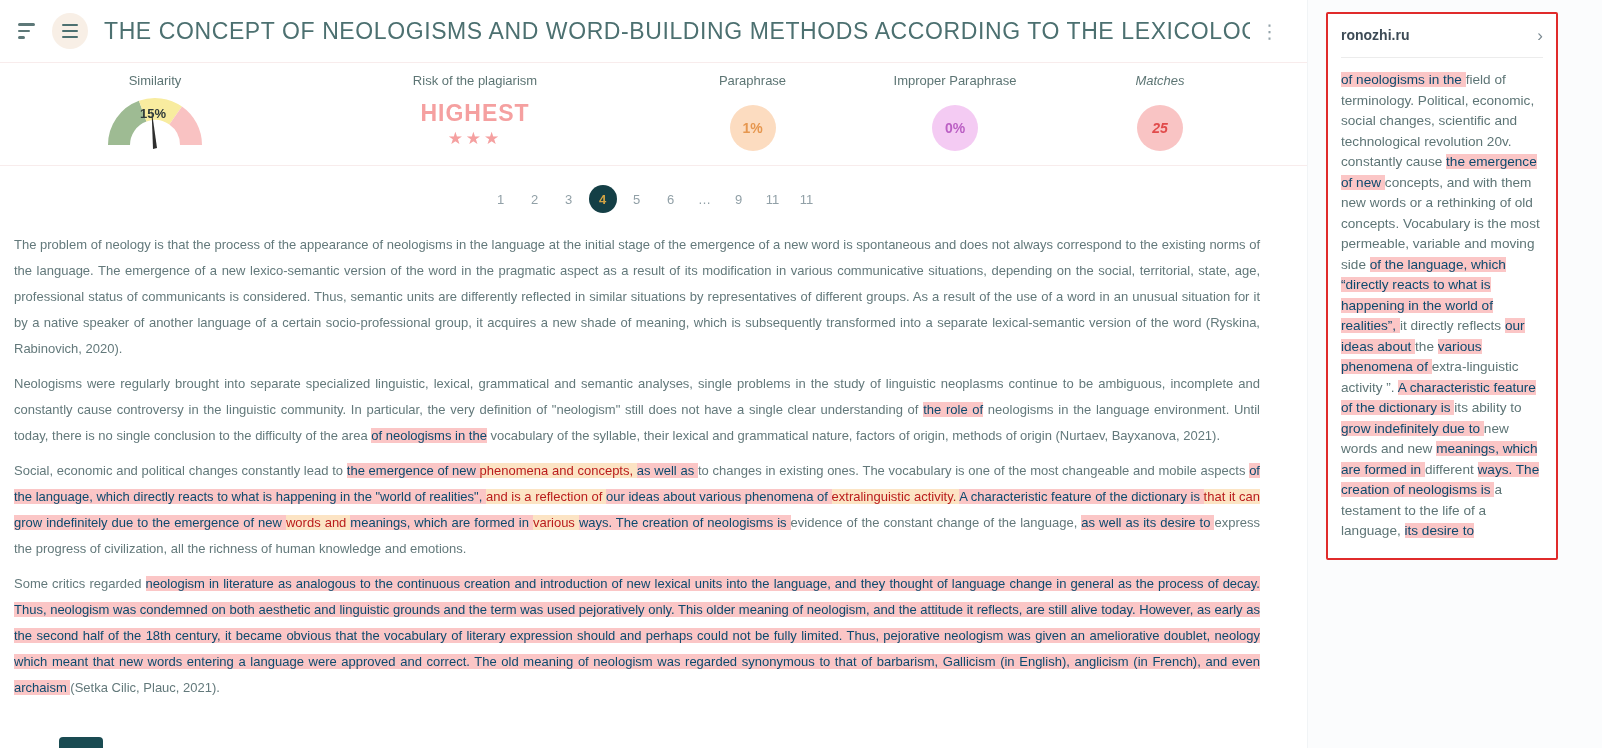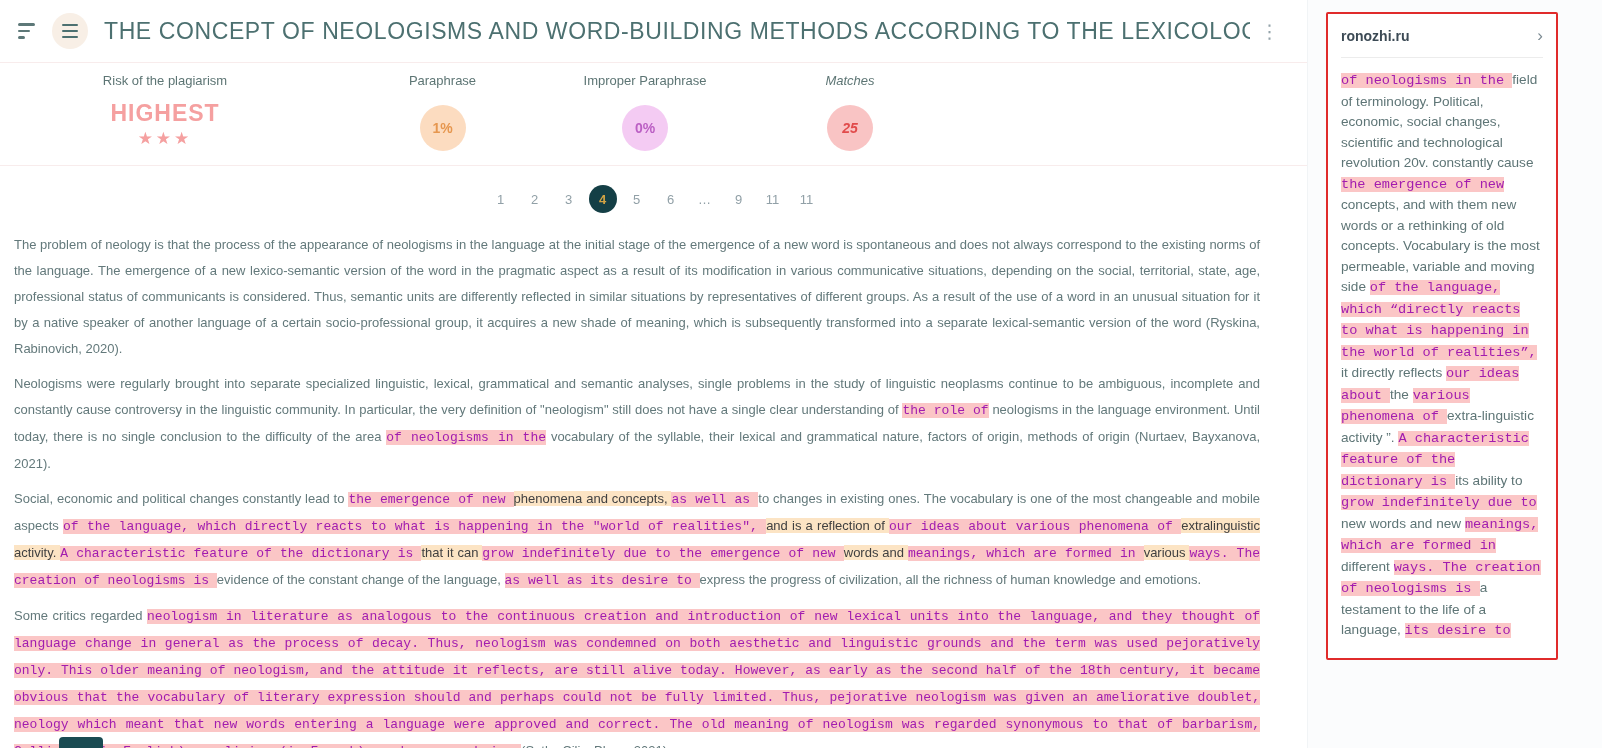--- a/index.html
+++ b/index.html
@@ -45,31 +45,31 @@
   .page-btn { min-width:28px; height:28px; display:flex; align-items:center;
     justify-content:center; font-size:13px; color:#91a0a7; cursor:pointer; border-radius:50%; }
   .page-btn.active { background:#143f46; color:#d2a345; font-weight:700; }
   .page-btn.dots { cursor:default; color:#91a0a7; }
 
   
   .doc { padding:0 47px 0 14px; }
   .doc p { font-size:13px; line-height:26px; color:#63797b; text-align:justify;
     margin-bottom:9px; }
   .hl-none {}
-  .hl-pink { background:#fbc6c6; color:#a21caf; cursor:pointer;font-family:Liberation Mono, monospace; }
-  .hl-orange { background:#fce4c4; color:#404040; cursor:pointer; }
+  .hl-pink { background:#fbc6c6; color:#0c4a6e; cursor:pointer; }
+  .hl-orange { background:#fce4c4; color:#b91c1c; cursor:pointer; }
 
   .peek { position:absolute; left:59px; top:737px; width:44px; height:18px;
     background:#1a4b52; border-radius:4px; }
 
   
   .rail { width:295px; background:#fbfcfd; border-left:1px solid #f1f4f6; position:relative; }
   .panel { position:absolute; left:18px; top:12px; width:232px;
     border:2.5px solid #e02b2b; border-radius:2px; background:#fff; padding:13px 13px 16px; }
-  .panel-head { display:flex; align-items:center; justify-content:space-between; }
+  .panel-head { display:flex; align-items:flex-start; justify-content:space-between; }
   .panel-head .dom { font-size:14px; font-weight:700; color:#3c4a55; cursor:pointer; }
   .panel-head .chev { font-size:17px; color:#7c8a92; cursor:pointer; line-height:1; }
   .panel hr { border:none; border-top:1px solid #ececec; margin:13px 0 12px; }
   .panel-body { font-size:13.6px; line-height:20.5px; color:#5e7576; }
 </style>
 </head>
 <body>
 
 <div class="page">
   <div class="main">
@@ -83,20 +83,30 @@
       <div class="list-ico">
           <i></i>
           <i></i>
           <i></i>
         </div>
       <h1>THE CONCEPT OF NEOLOGISMS AND WORD-BUILDING METHODS ACCORDING TO THE LEXICOLOGY....</h1>
       <div class="kebab">⋮</div>
     </div>
 
     <div class="stats">
+      <div class="stat c-sim">
+        <div class="lbl">Similarity</div>
+        <svg width="120" height="60" viewBox="0 0 120 60">
+          <path d="M 24 49 A 36 36 0 0 1 47.69 15.17" fill="none" stroke="#9ebb93" stroke-width="22"></path>
+          <path d="M 47.69 15.17 A 36 36 0 0 1 80.65 19.51" fill="none" stroke="#f8ec9f" stroke-width="22"></path>
+          <path d="M 80.65 19.51 A 36 36 0 0 1 96 49" fill="none" stroke="#f9c2c2" stroke-width="22"></path>
+          <polygon points="58,53 62,52 56.5,13" fill="#2e2e2e"></polygon>
+          <text x="58" y="22" text-anchor="middle" font-size="13" font-weight="bold" fill="#2e3a3a">15%</text>
+        </svg>
+      </div>
       <div class="stat c-risk">
         <div class="lbl">Risk of the plagiarism</div>
         <div class="risk-val">HIGHEST</div>
         <div class="risk-stars">★★★</div>
       </div>
       <div class="stat c-par">
         <div class="lbl">Paraphrase</div>
         <div class="badge b-par">1%</div>
       </div>
       <div class="stat c-imp">

